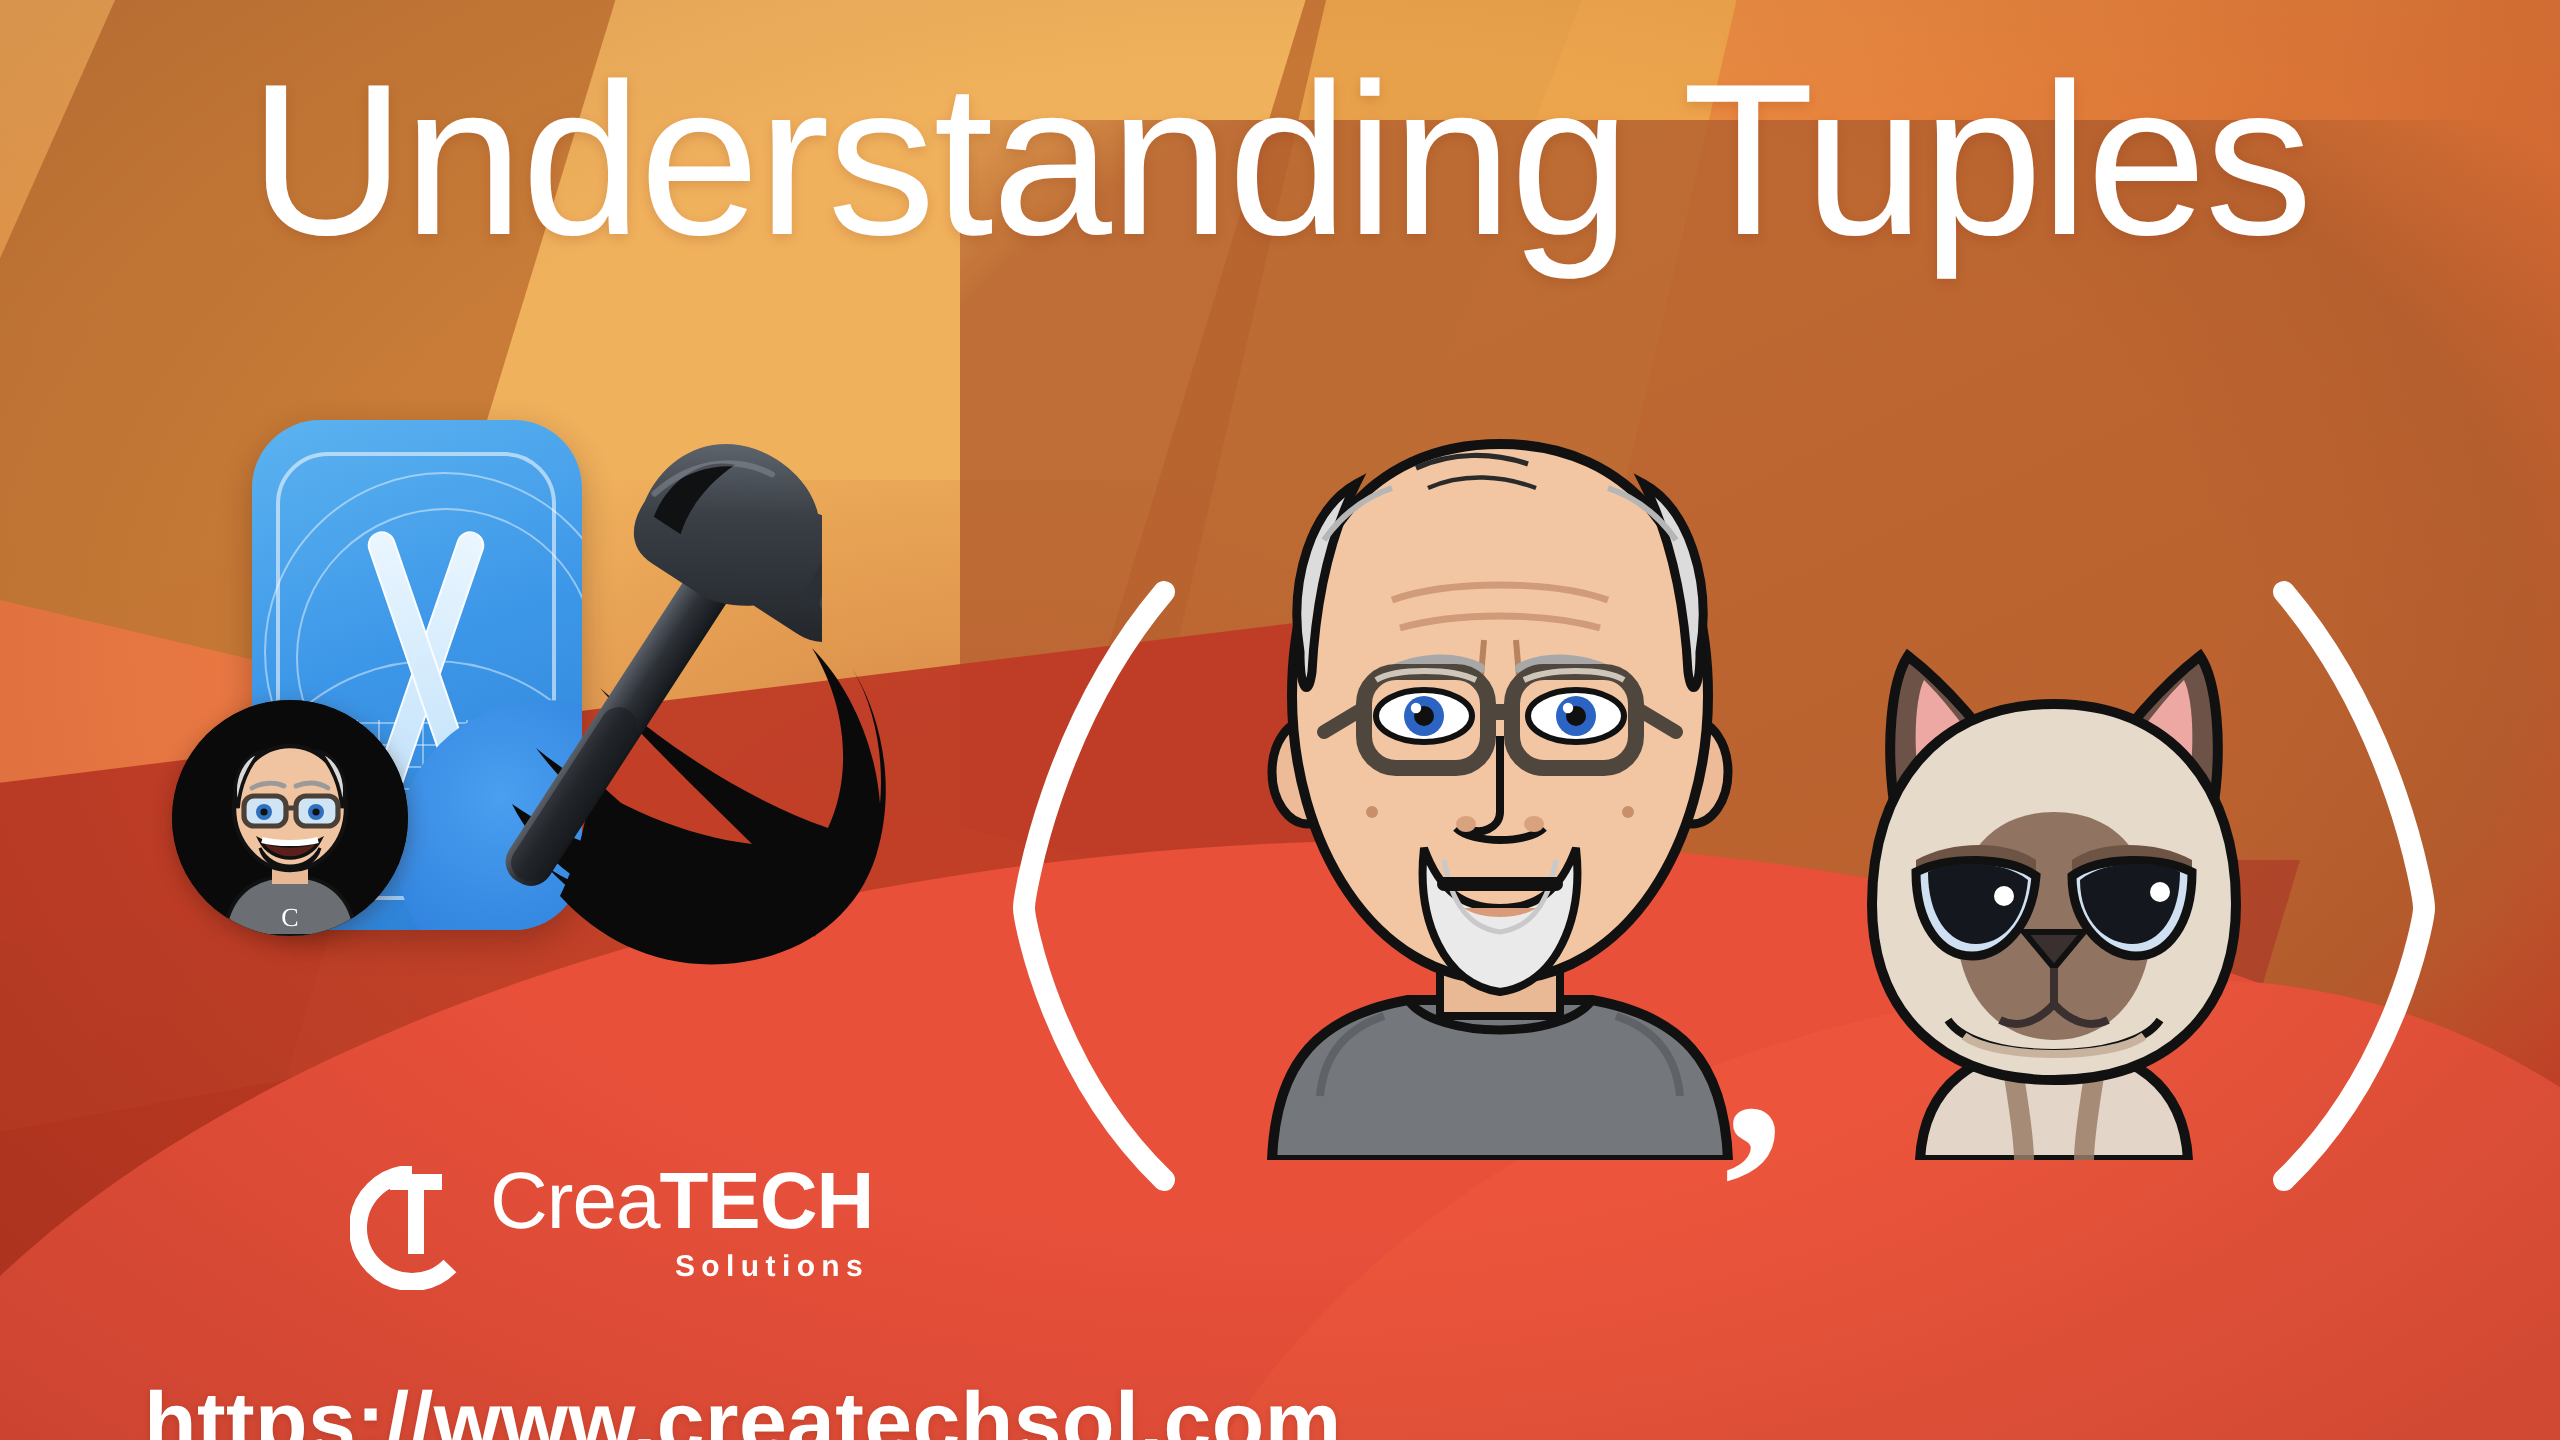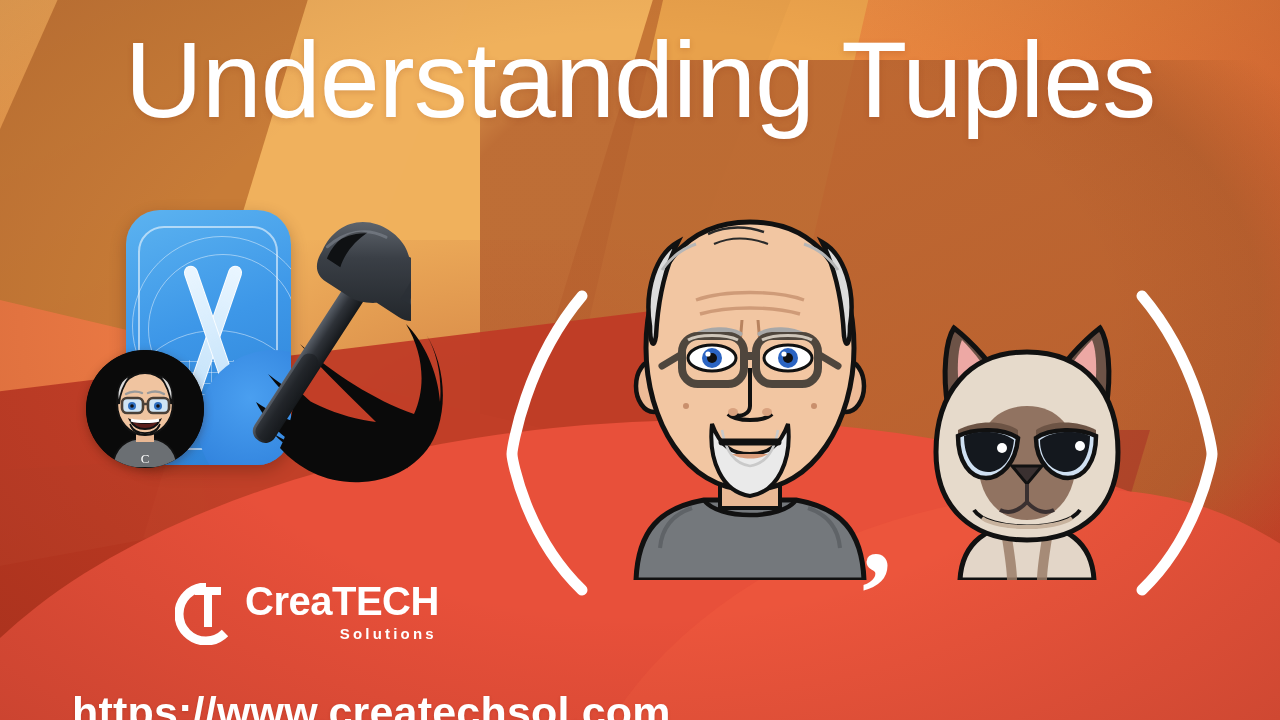--- a/index.html
+++ b/index.html
@@ -192,21 +192,21 @@
   .man-big{ position:absolute; left:600px; top:208px; width:300px; height:372px; }
   .cat-big{ position:absolute; left:912px; top:312px; width:230px; height:268px; }
 
   
   .logo-block{ position:absolute; left:175px; top:583px; width:330px; height:68px; }
   .logo-mark{ position:absolute; left:0; top:0; width:62px; height:62px; }
   .logo-text{ position:absolute; left:70px; top:-2px; }
   .logo-main{
     color:#fff; font-size:40px; font-weight:700; letter-spacing:-.5px; line-height:1;
   }
-  .logo-main .cre{ font-weight:700; }
+  .logo-main .cre{ font-weight:400; }
   .logo-sub{
     color:#fff; font-size:15px; font-weight:700; letter-spacing:3.2px;
     text-align:right; margin-top:4px; padding-right:2px;
   }
   .url{
     position:absolute; left:72px; top:688px;
     color:#fff; font-size:43px; font-weight:700; letter-spacing:.2px;
     text-shadow:0 1px 3px rgba(120,40,15,.25);
   }
 </style>

